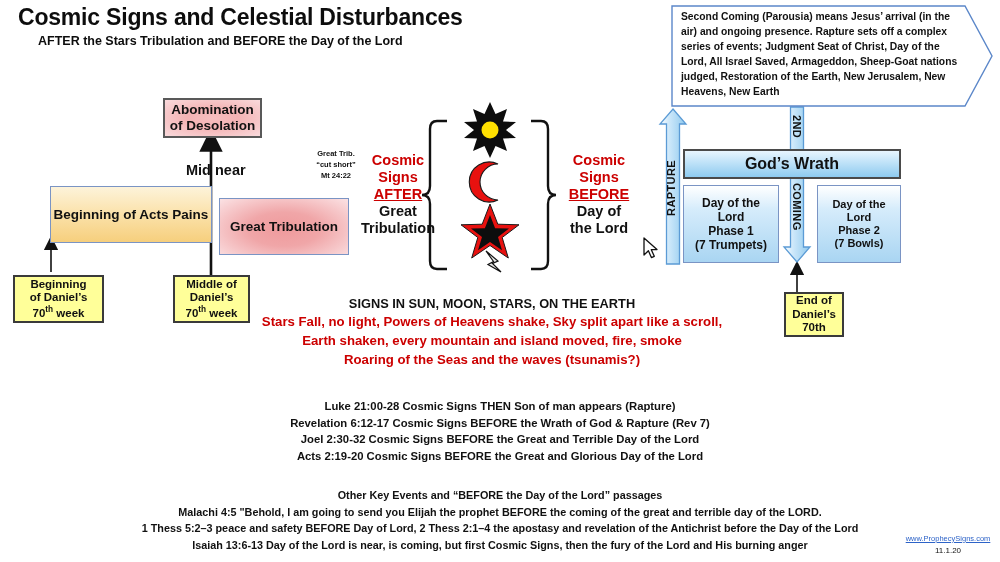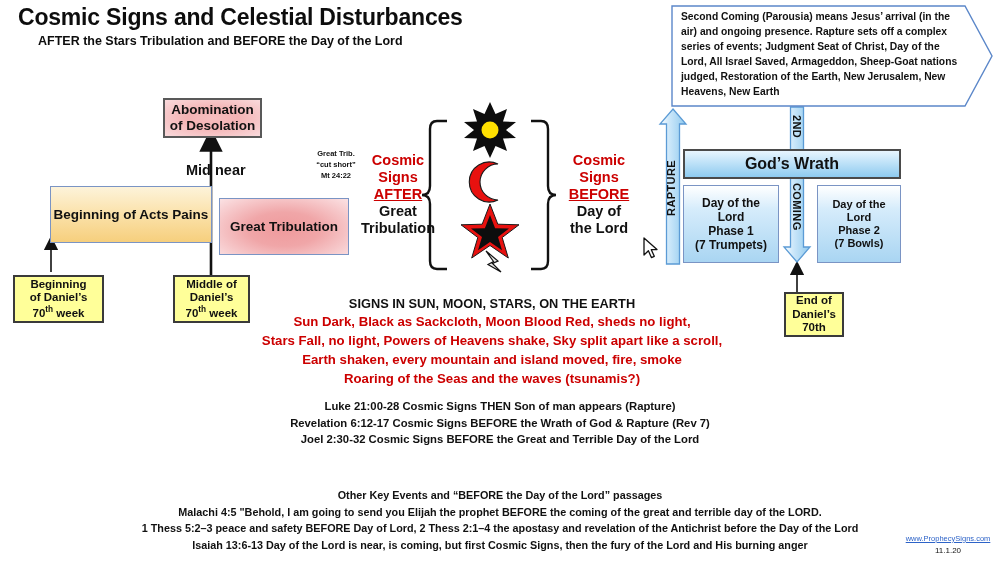--- a/index.html
+++ b/index.html
@@ -207,30 +207,30 @@
       <div>(7 Bowls)</div>
     </div>
   </div>
 
   <div class="abs vlabel up" style="left:665px;top:160px;">RAPTURE</div>
   <div class="abs vlabel" style="left:791px;top:115px;">2ND</div>
   <div class="abs vlabel" style="left:791px;top:183px;">COMING</div>
 
   <div class="abs" id="signsblk">
     <div class="hdr">SIGNS IN SUN, MOON, STARS, ON THE EARTH</div>
-    <div class="ln">Sun Dark, Black as Sackcloth, Moon Blood Red, sheds no light,</div>
     <div class="ln">Stars Fall, no light, Powers of Heavens shake, Sky split apart like a scroll,</div>
     <div class="ln">Earth shaken, every mountain and island moved, fire, smoke</div>
     <div class="ln">Roaring of the Seas and the waves (tsunamis?)</div>
   </div>
 
   <div class="abs" id="scrip">
     <div class="ln">Luke 21:00-28 Cosmic Signs THEN Son of man appears (Rapture)</div>
     <div class="ln">Revelation 6:12-17 Cosmic Signs BEFORE the Wrath of God &amp; Rapture (Rev 7)</div>
     <div class="ln">Joel 2:30-32 Cosmic Signs BEFORE the Great and Terrible Day of the Lord</div>
+    <div class="ln">Acts 2:19-20 Cosmic Signs BEFORE the Great and Glorious Day of the Lord</div>
   </div>
 
   <div class="abs" id="other">
     <div class="hdr">Other Key Events and “BEFORE the Day of the Lord” passages</div>
     <div class="ln">Malachi 4:5  "Behold, I am going to send you Elijah the prophet BEFORE the coming of the great and terrible day of the LORD.</div>
     <div class="ln">1 Thess 5:2–3 peace and safety BEFORE Day of Lord, 2 Thess 2:1–4  the apostasy and revelation of the Antichrist before the Day of the Lord</div>
     <div class="ln">Isaiah 13:6-13  Day of the Lord is near, is coming, but first Cosmic Signs, then the fury of the Lord and His burning anger</div>
   </div>
 
   <div class="abs" id="footer">

